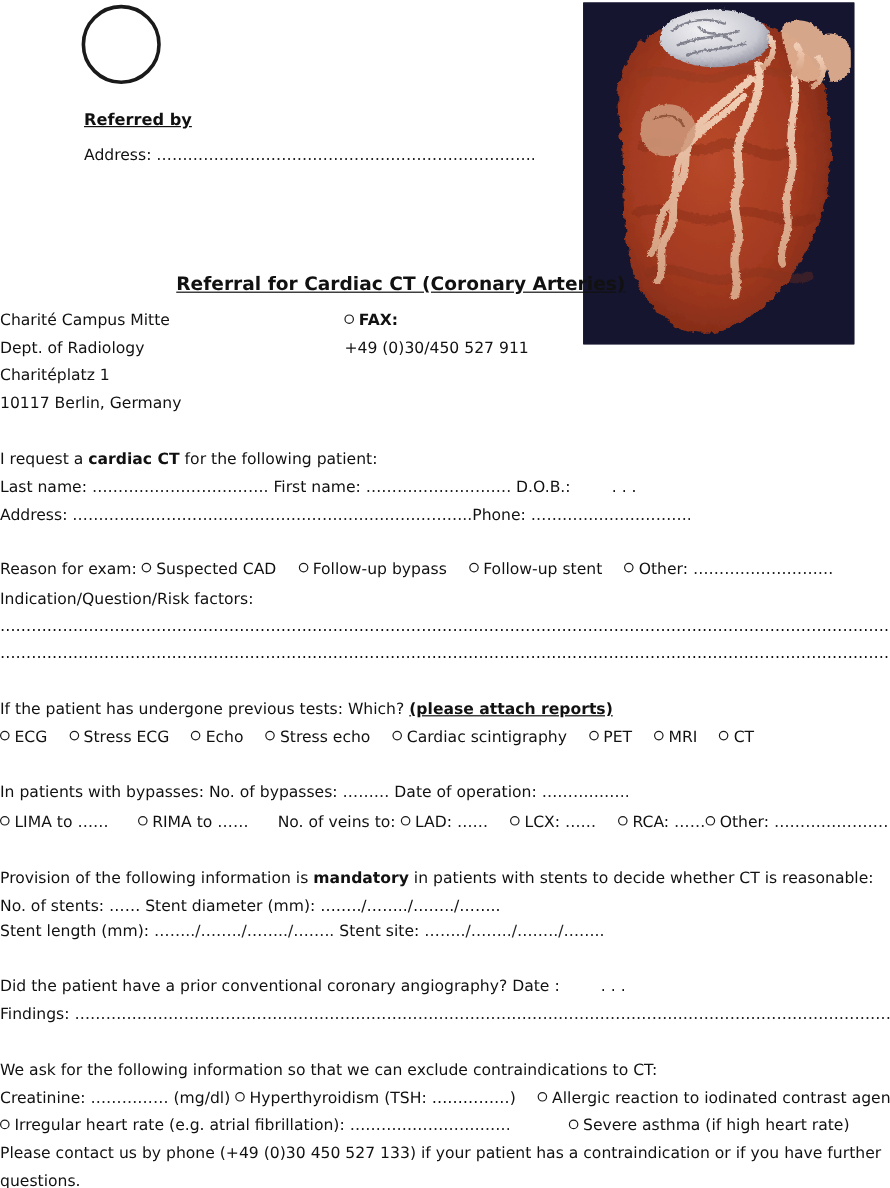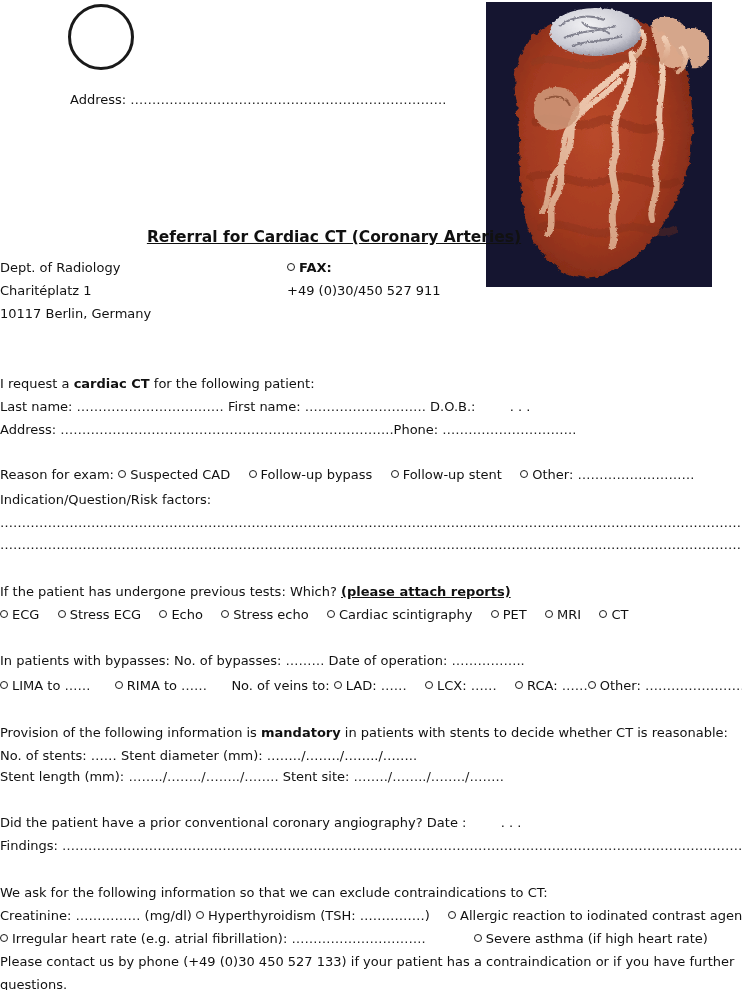--- a/index.html
+++ b/index.html
@@ -147,20 +147,21 @@
   .sp5 { display:inline-block; width: 40px; }
 </style>
 </head>
 <body>
 
 <div id="logo-block">
   <div id="logo-ring"></div>
 </div>
 
 <div id="referred-block">
+  <div id="referred-heading">Referred by</div>
 
 
 
   <div class="referred-row">
     <span>Address:</span>
     <span class="dots">……………………………………………………………….</span>
   </div>
 </div>
 
 <div id="heart-figure">
@@ -249,20 +250,21 @@
       <rect x="0" y="0" width="226" height="285" fill="none" stroke="#151530" stroke-width="6"></rect>
     </g>
   </svg>
 </div>
 
 <div id="form-title">
   <span class="inner">Referral for Cardiac CT (Coronary Arteries)</span>
 </div>
 
 <div id="address-col">
+  <div class="addr-line">Charité Campus Mitte</div>
   <div class="addr-line">Dept. of Radiology</div>
   <div class="addr-line">Charitéplatz 1</div>
   <div class="addr-line">10117 Berlin, Germany</div>
 </div>
 
 <div id="fax-col">
   <div class="addr-line">
     <span class="cb"></span><span class="fax-label">FAX:</span>
   </div>
   <div class="addr-line">+49 (0)30/450 527 911</div>

